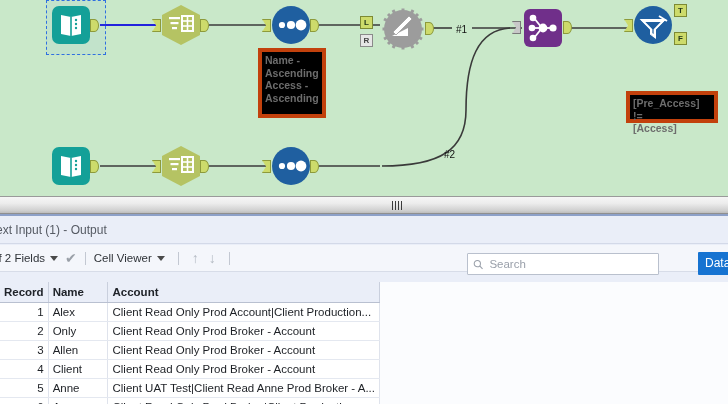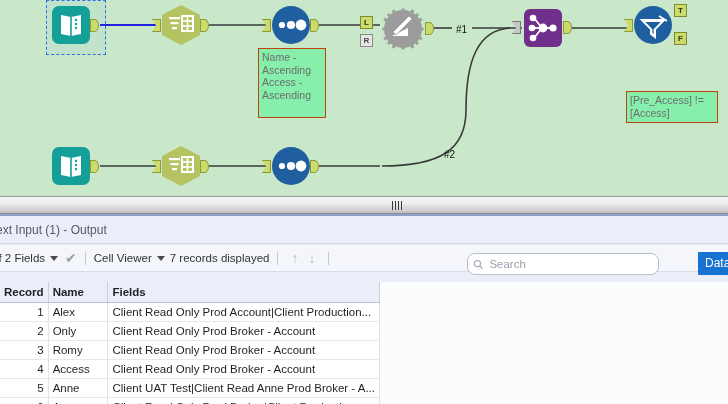--- a/index.html
+++ b/index.html
@@ -82,28 +82,29 @@
   
   .conn-label {
     position: absolute; font-size: 10px; color: #111;
     font-family: "Liberation Sans", sans-serif;
     background: transparent;
   }
 
   
   .annot {
     position: absolute;
-    background: #86efac;
-    border: 1px solid #c2410c;
+    background: #000000;
+    border: 4px solid #c2410c;
     color: #6d6d6d;
     font-size: 10.5px;
     line-height: 12.5px;
     padding: 2px 3px;
     font-family: "Liberation Sans", sans-serif;
     white-space: pre-line;
+    font-weight: bold;
   }
 
   
   #splitter {
     position: absolute; left: 0; top: 196px; width: 728px; height: 18px;
     background: linear-gradient(to bottom,#f6f6f6 0%,#ececec 40%,#cfcfcf 85%,#bdbdbd 100%);
     border-top: 1px solid #9a9a9a;
     border-bottom: 1px solid #8f8f8f;
   }
   #splitter .grip {
@@ -147,21 +148,21 @@
   }
   .tb-sep {
     width: 1px; height: 13px; background: #c3c8d2; margin: 0 8px;
   }
   .tb-check { color: #9aa0a8; font-size: 14px; margin-left: 2px; }
   .tb-arrow { color: #b4bac3; font-size: 14px; margin: 0 5px; }
 
   #search-box {
     position: absolute; left: 467px; top: 253px;
     width: 192px; height: 22px;
-    background: #ffffff; border: 1px solid #b9c0cd; border-radius: 8px;
+    background: #ffffff; border: 1px solid #b9c0cd; border-radius: 1px;
     display: flex; align-items: center;
   }
   #search-box .mag {
     margin-left: 5px; margin-right: 4px;
     width: 11px; height: 11px;
   }
   #search-input {
     border: none; outline: none; background: transparent;
     font-size: 11.5px; color: #23262b; width: 180px;
     font-family: "Liberation Sans", sans-serif;
@@ -410,21 +411,20 @@
       <div id="results-title">Text Input (1) - Output</div>
     </div>
 
     <div id="results-toolbar">
       <span class="tb-item" style="margin-left:-8px;">of 2 Fields</span>
       <span class="tb-caret"></span>
       <span class="tb-check">✔</span>
       <span class="tb-sep"></span>
       <span class="tb-item">Cell Viewer</span>
       <span class="tb-caret"></span>
-      <span class="tb-item">7 records displayed</span>
       <span class="tb-sep"></span>
       <span class="tb-arrow">↑</span>
       <span class="tb-arrow">↓</span>
       <span class="tb-sep"></span>
     </div>
   </div>
 
   <div id="search-box">
     <svg class="mag" viewBox="0 0 12 12">
       <circle cx="5" cy="5" r="3.6" fill="none" stroke="#9aa0aa" stroke-width="1.2"></circle>
@@ -440,42 +440,42 @@
     <table>
       <colgroup>
           <col class="c-rec">
           <col class="c-name">
           <col class="c-acc">
         </colgroup>
       <thead>
         <tr>
           <th class="corner-cell">Record</th>
           <th>Name</th>
-          <th>Fields</th>
+          <th>Account</th>
         </tr>
       </thead>
       <tbody>
         <tr>
           <td class="col-rec">1</td>
           <td>Alex</td>
           <td>Client Read Only Prod Account|Client Production...</td>
         </tr>
         <tr>
           <td class="col-rec">2</td>
           <td>Only</td>
           <td>Client Read Only Prod Broker - Account</td>
         </tr>
         <tr>
           <td class="col-rec">3</td>
-          <td>Romy</td>
+          <td>Allen</td>
           <td>Client Read Only Prod Broker - Account</td>
         </tr>
         <tr>
           <td class="col-rec">4</td>
-          <td>Access</td>
+          <td>Client</td>
           <td>Client Read Only Prod Broker - Account</td>
         </tr>
         <tr>
           <td class="col-rec">5</td>
           <td>Anne</td>
           <td>Client UAT Test|Client Read Anne Prod Broker - A...</td>
         </tr>
         <tr>
           <td class="col-rec">6</td>
           <td>Anne</td>

